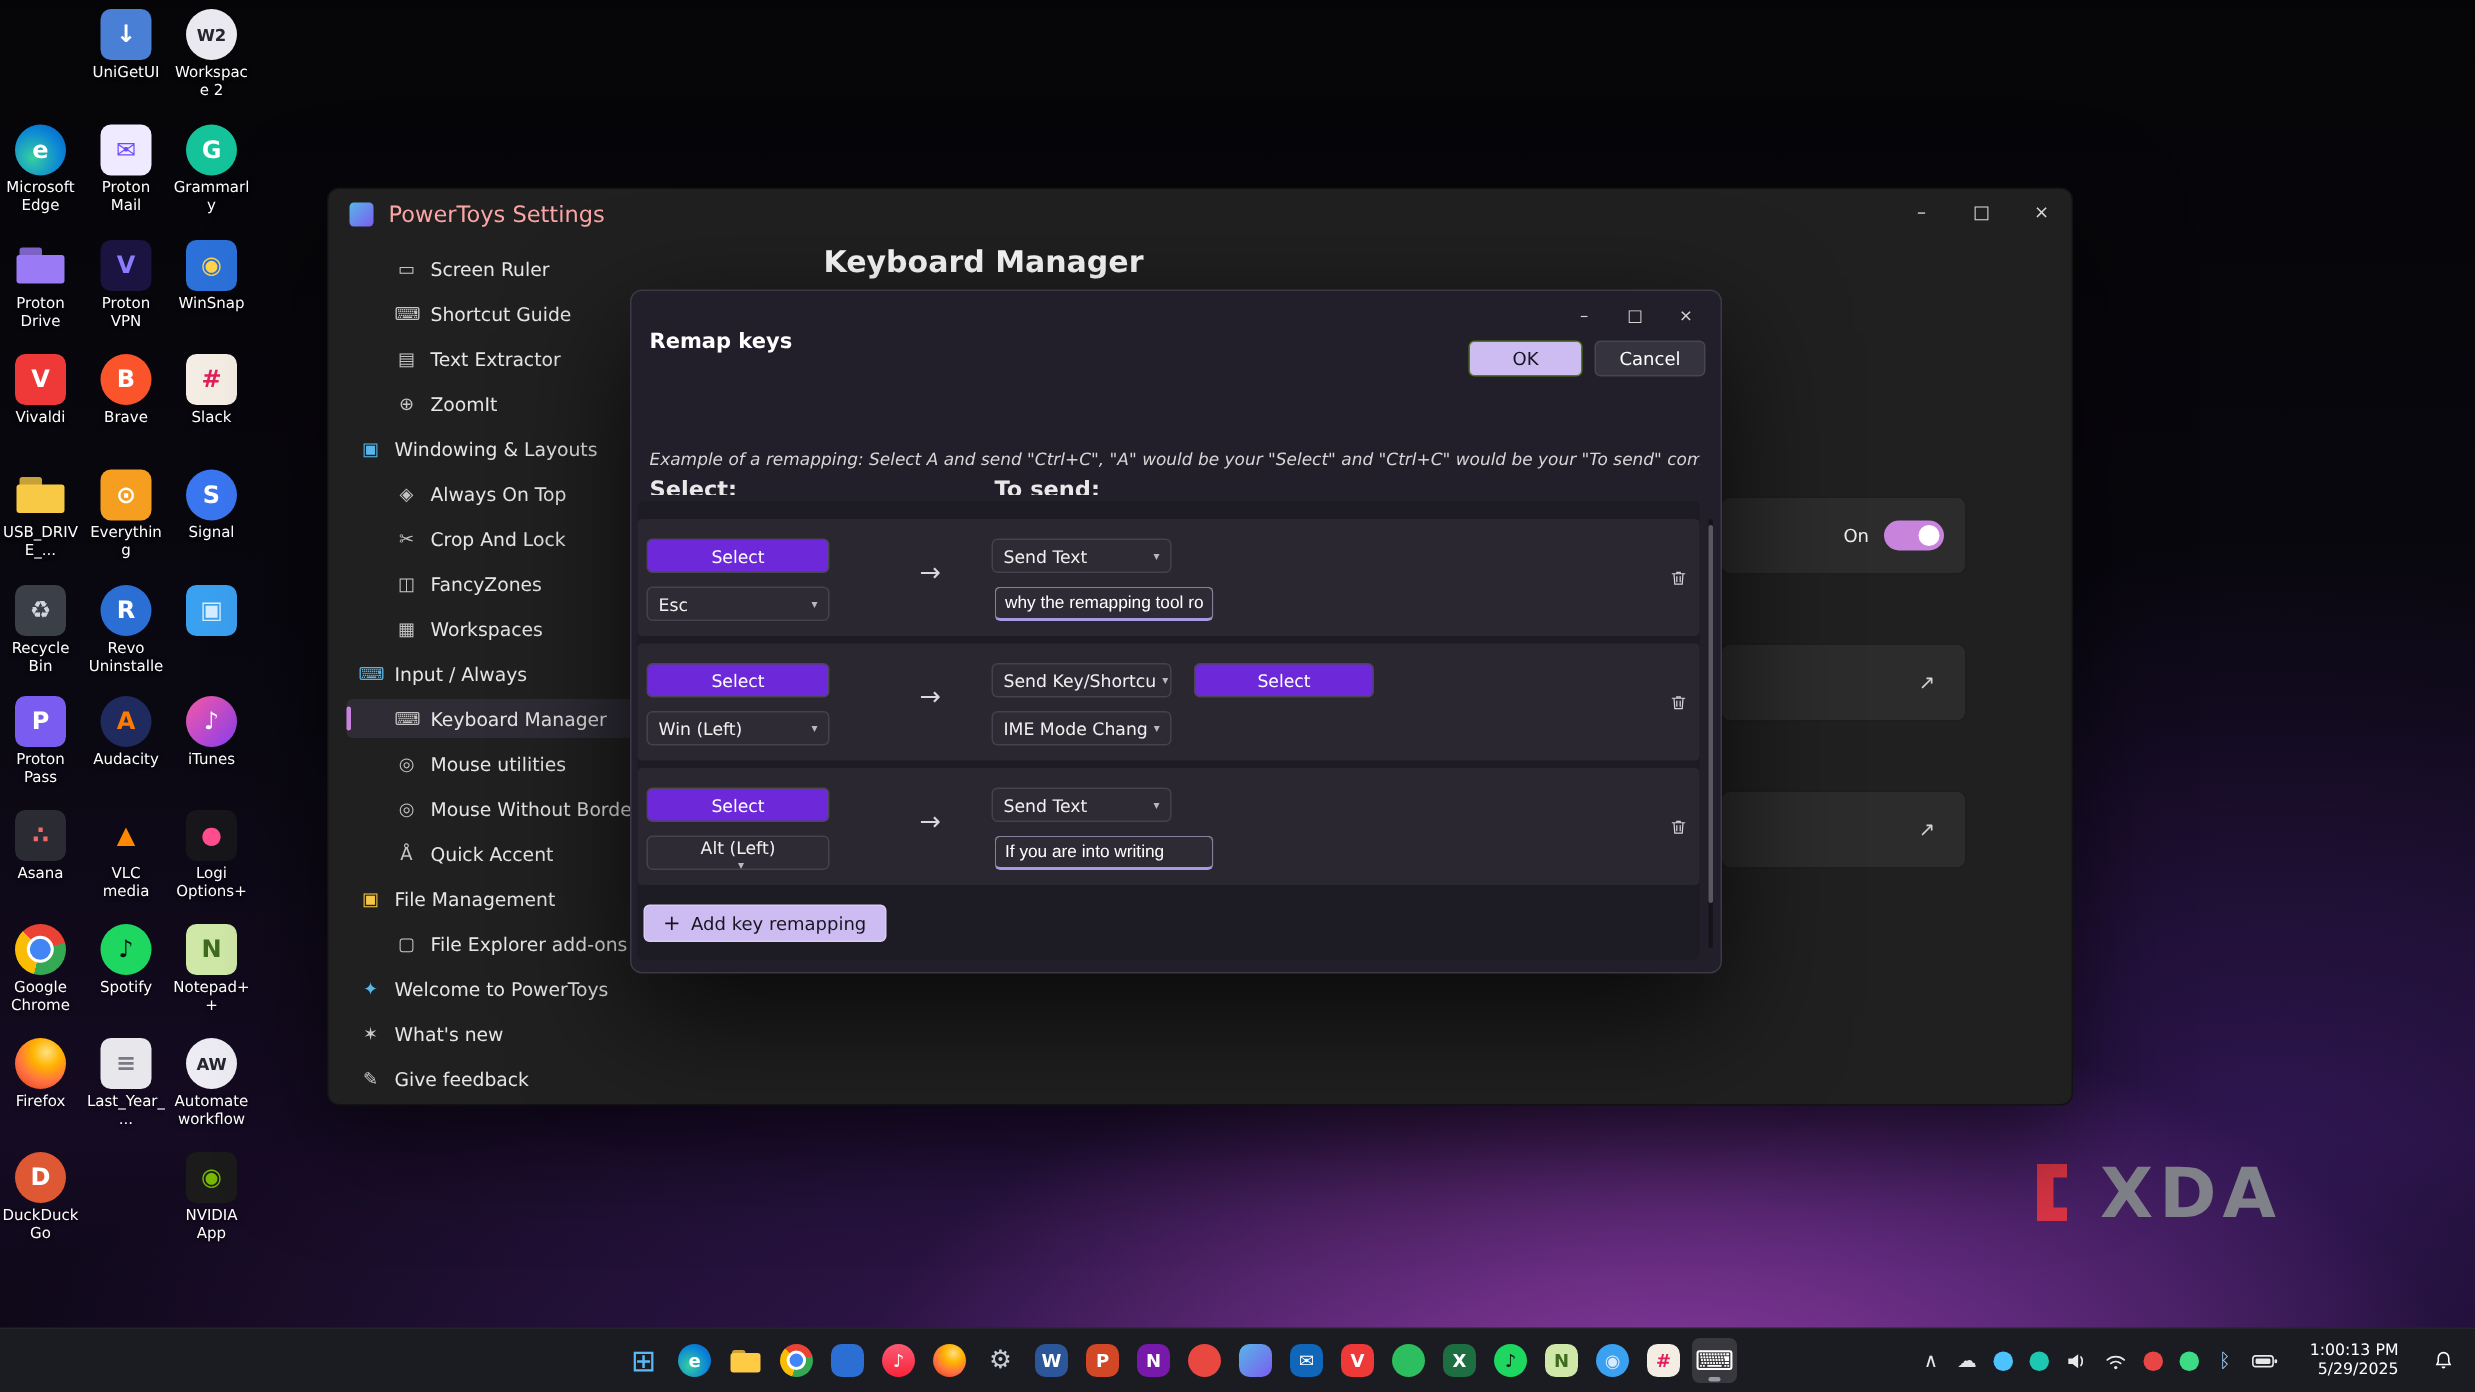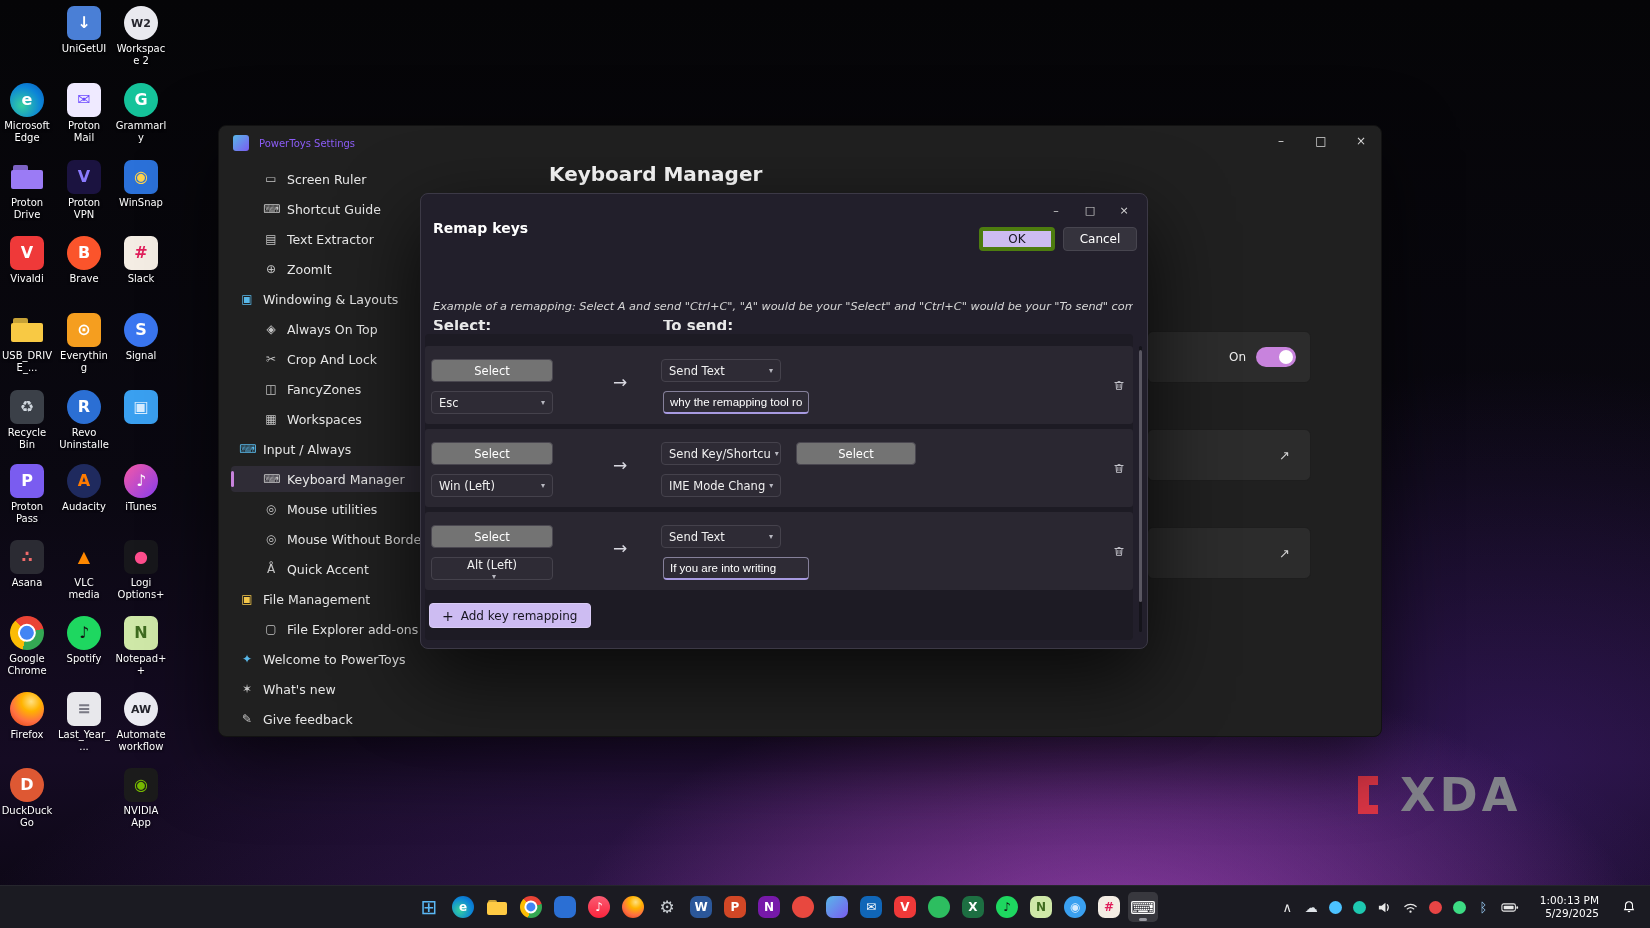--- a/index.html
+++ b/index.html
@@ -35,21 +35,21 @@
   .shape-firefox{border-radius:50%;
       background:radial-gradient(circle at 62% 28%,#ffe082 0%,#ffb300 30%,#ff7043 62%,#e64a19 88%)}
   .dicon-label{font-size:10px;line-height:12px;color:#fff;margin-top:3px;max-height:24px;
       overflow:hidden;overflow-wrap:anywhere;text-shadow:0 1px 3px rgba(0,0,0,.95)}
 
   
   .pt-window{position:absolute;left:218px;top:125px;width:1162px;height:610px;background:#202020;
       border:1px solid #121212;border-radius:8px;box-shadow:0 24px 70px rgba(0,0,0,.6);z-index:2;overflow:hidden}
   .pt-titlebar{display:flex;align-items:center;height:34px;padding-left:14px;gap:10px}
   .pt-app-icon{width:16px;height:16px;border-radius:3px;background:linear-gradient(135deg,#58b7e8,#7a5cf0)}
-  .pt-title{font-size:10px;color:#8b5cf6}
+  .pt-title{font-size:15px;color:#fca5a5}
   .win-controls{position:absolute;top:0;right:0;display:flex}
   .win-ctl{width:40px;height:30px;display:flex;align-items:center;justify-content:center;font-size:12px;
       color:#d6d6d6;background:transparent;border:none}
   .pt-sidebar{position:absolute;left:0;top:40px;width:320px;bottom:0;overflow:hidden}
   .pt-item{height:26px;margin:0 12px 4px;display:flex;align-items:center;gap:8px;border-radius:4px;
       position:relative;font-size:12.5px;color:#e6e6e6;white-space:nowrap}
   .lvl-top{padding-left:8px}
   .lvl-sub{padding-left:32px}
   .pt-item-icon{width:16px;font-size:12px;color:#c4c4c4;text-align:center;flex:0 0 16px}
   .pt-item.selected{background:#2f2c36}
@@ -63,33 +63,33 @@
   .switch::after{content:"";position:absolute;right:3px;top:3px;width:14px;height:14px;border-radius:50%;background:#fff}
   .link-glyph{font-size:13px;color:#d2d2d2;background:transparent;border:none}
 
   
   .dlg{position:absolute;left:420px;top:193px;width:726px;height:454px;background:#221f2b;
       border:1px solid #3c3946;border-radius:8px;box-shadow:0 28px 80px rgba(0,0,0,.72);z-index:10;overflow:hidden}
   .dlg .win-controls{top:4px;right:6px}
   .dlg .win-ctl{width:34px;height:24px;font-size:11px}
   .dlg-title{position:absolute;left:12px;top:26px;font-size:14px;font-weight:600}
   .dlg-ok{position:absolute;left:558px;top:33px;width:76px;height:24px;background:#cdbcf2;color:#17151f;
-      border:4px solid #4d7c0f;border-radius:4px;font-size:12px}
+      border:1px solid #4d7c0f;border-radius:4px;font-size:12px}
   .dlg-cancel{position:absolute;left:642px;top:33px;width:74px;height:24px;background:#35333d;color:#fff;
       border:1px solid #47454f;border-radius:4px;font-size:12px}
   .dlg-desc{position:absolute;left:12px;top:84px;right:14px;font-size:11.5px;color:#ececec;white-space:nowrap;overflow:hidden}
   .dlg-example{position:absolute;left:12px;top:106px;right:14px;font-size:11.3px;font-style:italic;color:#d6d6d6;
       white-space:nowrap;overflow:hidden}
   .dlg-cols{position:absolute;left:0;right:20px;top:126px;height:10px;overflow:hidden;font-size:15px;font-weight:bold;color:#e8e8e8}
   .dlg-col-select{position:absolute;left:12px;top:-3px}
   .dlg-col-tosend{position:absolute;left:242px;top:-3px}
   .dlg-panel{position:absolute;left:4px;right:14px;top:140px;bottom:8px;background:#1d1b24;border-radius:4px;
       padding-top:12px;box-sizing:border-box}
   .remap-row{position:relative;height:78px;margin:0 0 5px;background:#2a2731;border-radius:3px}
-  .rbtn{position:absolute;width:122px;height:23px;background:#737373;border:1px solid #4a4750;border-radius:4px;
+  .rbtn{position:absolute;width:122px;height:23px;background:#6d28d9;border:1px solid #4a4750;border-radius:4px;
       color:#fff;font-size:11.5px}
   .rdd{position:absolute;height:23px;background:#2e2b35;border:1px solid #45424c;border-radius:4px;
       display:flex;align-items:center;justify-content:space-between;padding:0 7px;font-size:11.5px;color:#f0f0f0;
       box-sizing:border-box;white-space:nowrap;overflow:hidden}
   .rdd-chev{font-size:8px;color:#b8b8c0;margin-left:4px}
   .rinput{position:absolute;height:23px;background:#2e2b35;border:1px solid #85809a;border-bottom:2px solid #a79ae0;
       border-radius:4px;color:#fff;font-size:11.5px;padding:0 6px;box-sizing:border-box}
   .row-arrow{position:absolute;left:188px;top:26px;font-size:17px;color:#d8d8e0}
   .trash-btn{position:absolute;width:24px;height:24px;background:transparent;border:none;color:#d4d4dc;
       display:flex;align-items:center;justify-content:center}

